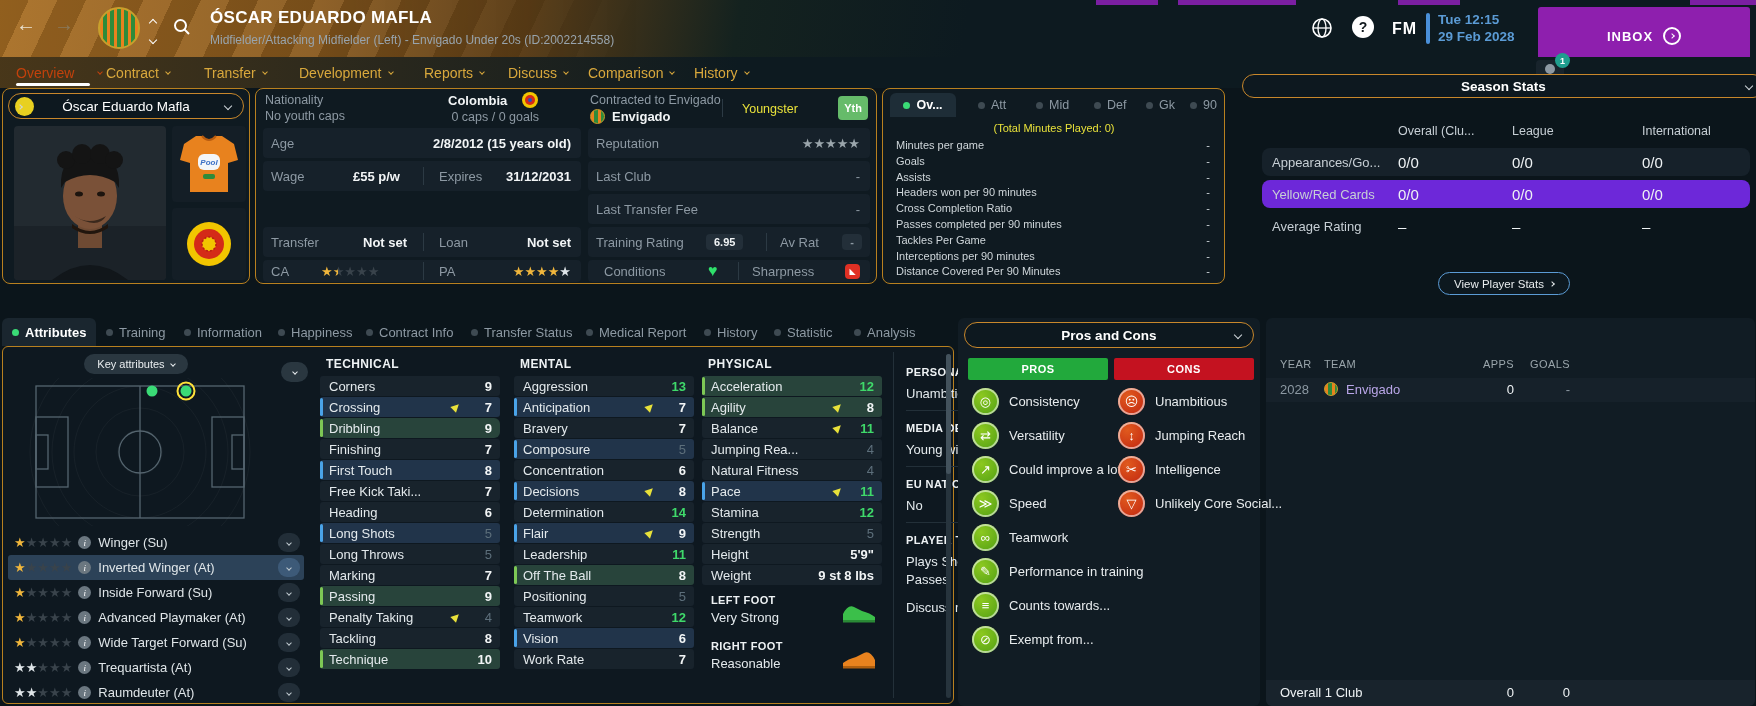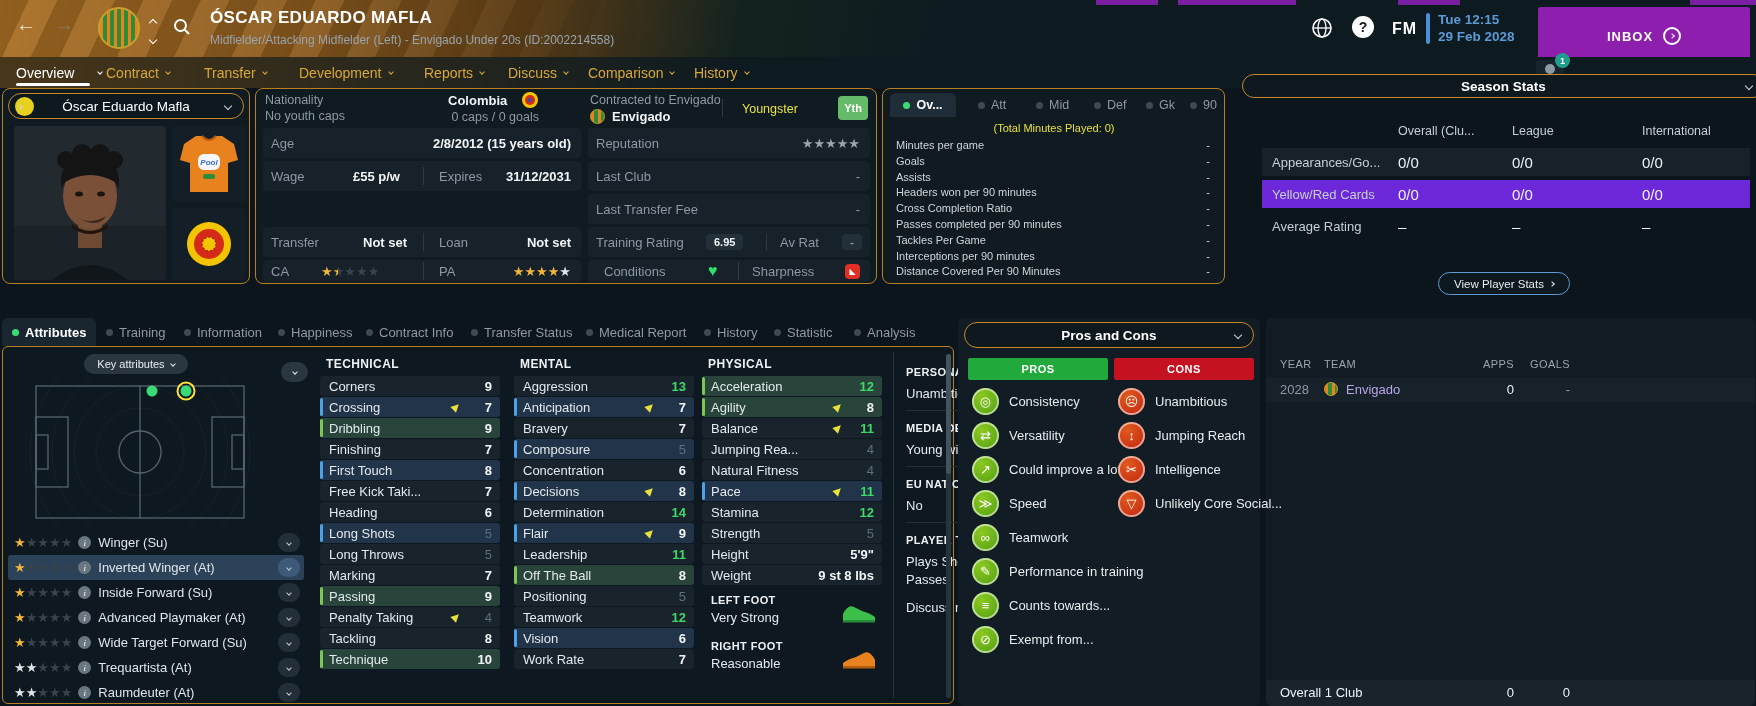--- a/index.html
+++ b/index.html
@@ -18,21 +18,21 @@
   .ptitle{font-size:17px;font-weight:bold;color:#fff;letter-spacing:.3px;}
   .psub{font-size:12px;color:#98a4ad;}
   .datetxt{font-size:13.5px;font-weight:bold;color:#5b9bd5;line-height:16px;}
   .inbox{background:#8e1fae;border-radius:3px;color:#fff;font-weight:bold;font-size:13px;
     display:flex;align-items:center;justify-content:center;gap:10px;letter-spacing:1px;}
   .inbox .circ{width:18px;height:18px;border:2px solid #fff;border-radius:50%;display:inline-flex;align-items:center;justify-content:center;}
   .chev{display:inline-block;width:6px;height:6px;border-right:1.7px solid currentColor;border-bottom:1.7px solid currentColor;transform:rotate(45deg);vertical-align:middle;}
   .chev.r{transform:rotate(-45deg);}
   .chev.sm{width:4px;height:4px;}
   .navtab{font-size:14px;color:#d9a83c;display:flex;align-items:center;gap:7px;cursor:pointer;}
-  .navtab.active{color:#ffffff;gap:24px;}
+  .navtab.active{color:#c2410c;gap:24px;}
   .navtab .chev{margin-top:-2px;}
   .underline{height:3px;background:#fff;border-radius:2px;}
   .pstrip{height:5px;background:#7b1fa2;top:0;}
   .helpcirc{width:22px;height:22px;border-radius:50%;background:#fff;color:#10181d;font-weight:bold;font-size:14px;display:flex;align-items:center;justify-content:center;}
   .fmtxt{font-size:16px;font-weight:bold;color:#fff;letter-spacing:1px;}
   .envlogo{border-radius:50%;border:2px solid #c8a02c;background:
     repeating-linear-gradient(90deg,#e8821e 0 3px,#2e8b3a 3px 7px);}
   .avatar{width:28px;height:28px;border-radius:4px;position:relative;background:#18242c;}
   .avatar:before{content:"";position:absolute;left:9px;top:4px;width:10px;height:10px;border-radius:50%;background:#8d99a3;}
   .avatar:after{content:"";position:absolute;left:4px;top:15px;width:20px;height:11px;border-radius:8px 8px 0 0;background:#8d99a3;}
@@ -58,21 +58,21 @@
   
   .stattab{position:absolute;font-size:12.5px;color:#8d99a3;display:flex;align-items:center;gap:6px;}
   .stattab .dot{width:7px;height:7px;border-radius:50%;background:#3e4a52;}
   .stattab.active{background:#1e2d37;border-radius:6px 6px 0 0;color:#fff;font-weight:bold;justify-content:center;}
   .stattab.active .dot{background:#3adb76;}
   .statnote{color:#e8e13a;font-size:11px;text-align:center;}
   .statrow{position:absolute;font-size:11px;color:#cfd6da;}
   .statrow .v{position:absolute;right:0;top:0;color:#cfd6da;}
   
   .seahead{font-size:12.5px;color:#c7cfd5;}
-  .searow{position:absolute;display:flex;align-items:center;font-size:13px;color:#c7cfd5;border-radius:0;}
+  .searow{position:absolute;display:flex;align-items:center;font-size:13px;color:#c7cfd5;border-radius:8px;}
   .searow .big{font-size:15px;color:#eef2f4;}
   
   .subtab{position:absolute;font-size:13px;color:#8d99a3;display:flex;align-items:center;gap:6px;height:28px;padding:0 10px;}
   .subtab .dot{width:7px;height:7px;border-radius:50%;background:#3e4a52;}
   .subtab.active{background:#1a262f;border-radius:6px 6px 0 0;color:#fff;font-weight:bold;}
   .subtab.active .dot{background:#3adb76;}
   
   .posrow{position:absolute;left:8px;width:296px;height:25px;display:flex;align-items:center;font-size:13px;color:#dfe5e8;}
   .posrow.sel{background:#2c4258;border-radius:3px;}
   .posrow .ii{width:13px;height:13px;border-radius:50%;background:#6b7780;color:#fff;font-size:9px;font-style:italic;display:flex;align-items:center;justify-content:center;margin:0 7px 0 6px;font-family:"Liberation Serif",serif;}
@@ -565,21 +565,21 @@
     <div class="arow" style="left: 320px; top: 376px;">
       <span class="al">Corners</span>
       <span class="av">9</span>
     </div>
     <div class="arow bgblue" style="left: 320px; top: 397px;">
       <span class="bar blue"></span>
       <span class="al">Crossing</span>
       <span class="uparrow"></span>
       <span class="av">7</span>
     </div>
-    <div class="arow bggreen" style="left: 320px; top: 418px;">
+    <div class="arow bggreen" style="left: 320px; top: 418px; border-radius: 6px;">
       <span class="bar green"></span>
       <span class="al">Dribbling</span>
       <span class="av">9</span>
     </div>
     <div class="arow" style="left: 320px; top: 439px;">
       <span class="al">Finishing</span>
       <span class="av">7</span>
     </div>
     <div class="arow bgblue" style="left: 320px; top: 460px;">
       <span class="bar blue"></span>

